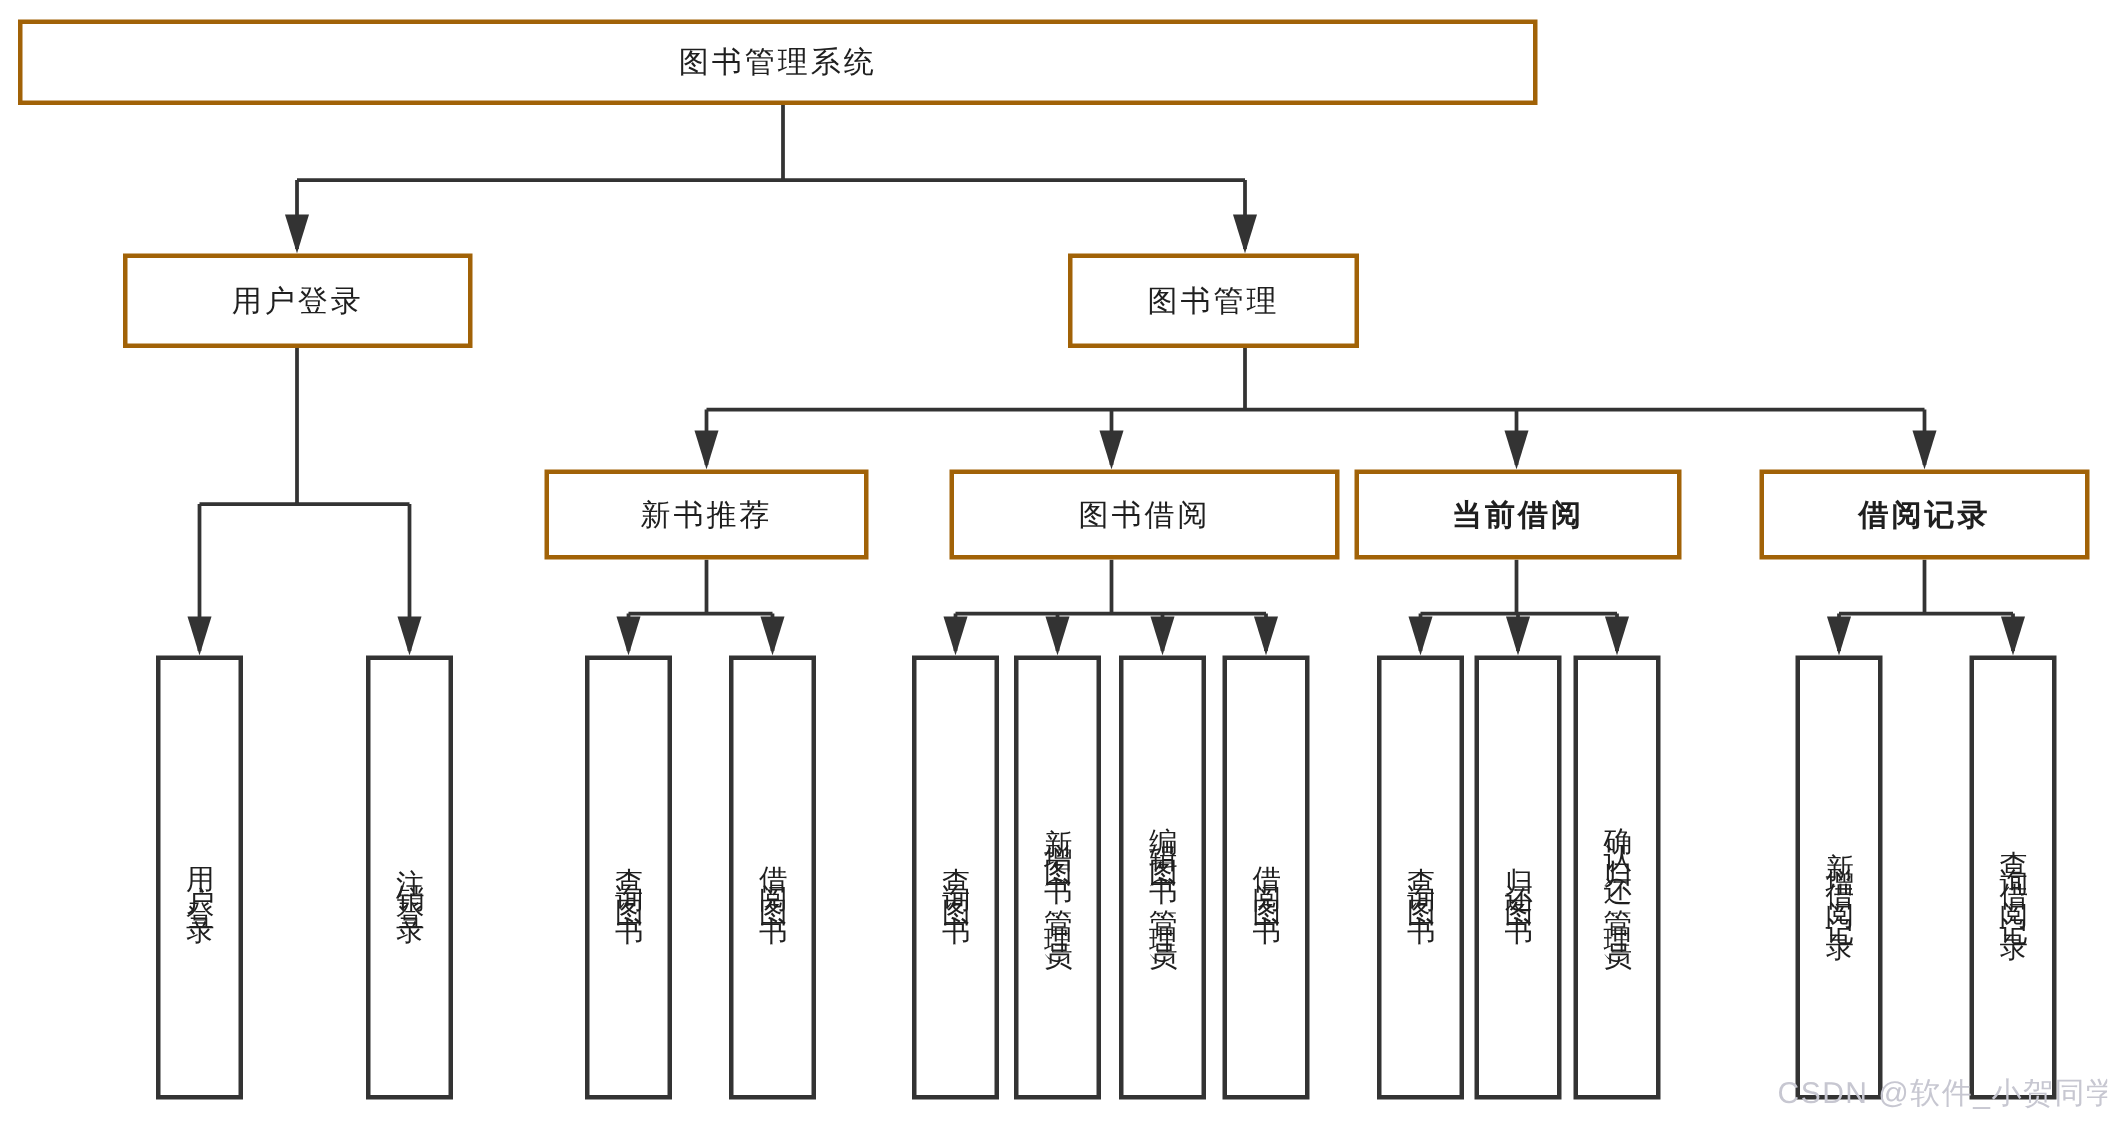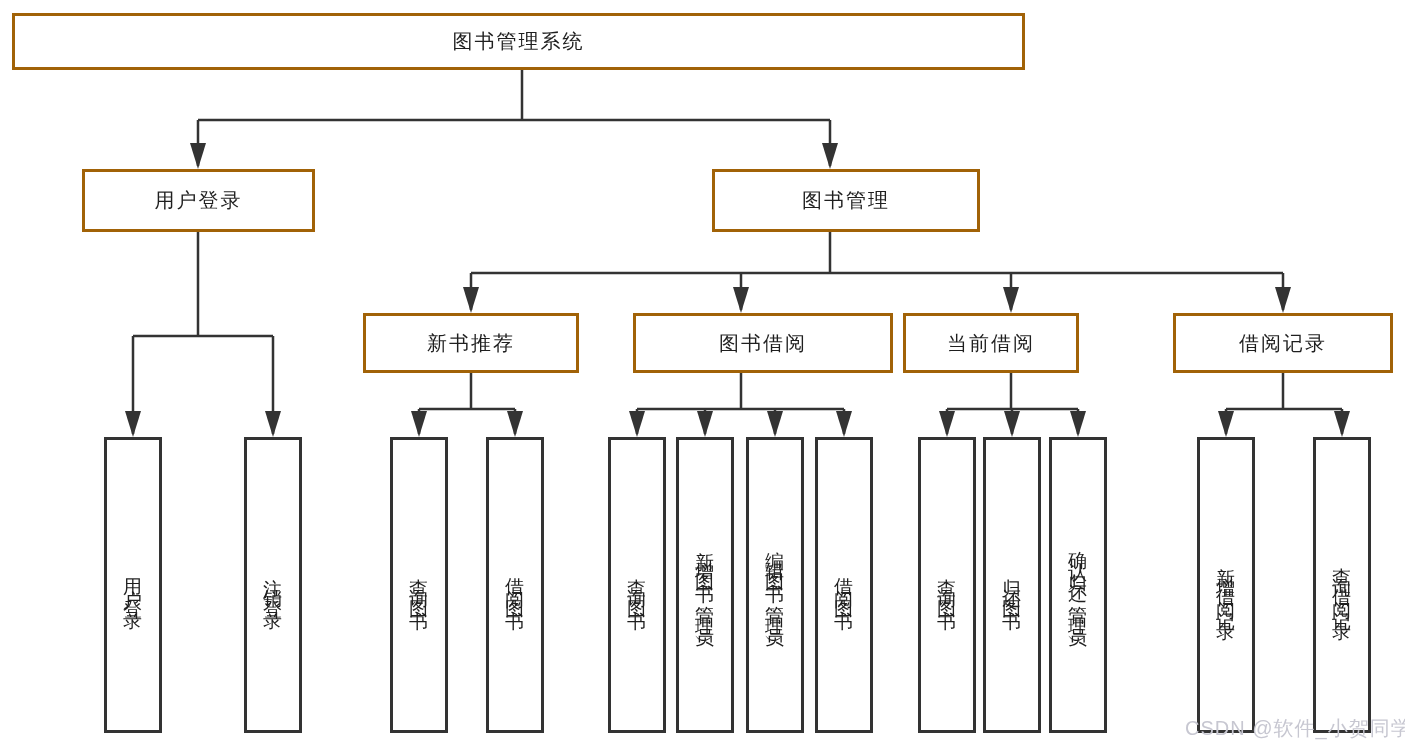--- a/index.html
+++ b/index.html
@@ -64,25 +64,25 @@
     top: 715px;
     font-size: 20px;
     letter-spacing: 1px;
     color: #c7c7d1;
     z-index: 3;
     white-space: nowrap;
   }
   
   #node-root          { left: 12px;  top: 13px;  width: 1013px; height: 57px; }
   #node-user-login    { left: 82px;  top: 169px; width: 233px;  height: 63px; }
-  #node-book-mgmt     { left: 712px; top: 169px; width: 268px;  height: 63px; }
+  #node-book-mgmt     { left: 712px; top: 169px; width: 194px;  height: 63px; }
   #node-new-book      { left: 363px; top: 313px; width: 216px;  height: 60px; text-align: right; }
   #node-book-borrow   { left: 633px; top: 313px; width: 260px;  height: 60px; }
-  #node-current-borrow{ left: 903px; top: 313px; width: 176px;  height: 60px; }
-  #node-borrow-record { left: 1173px;top: 313px; width: 220px;  height: 60px; }
+  #node-current-borrow{ left: 903px; top: 313px; width: 218px;  height: 60px; font-weight: bold; }
+  #node-borrow-record { left: 1173px;top: 313px; width: 220px;  height: 60px; font-weight: bold; }
   
   #leaf-ul-1 { left: 104px; }
   #leaf-ul-2 { left: 244px; }
   #leaf-nb-1 { left: 390px; }
   #leaf-nb-2 { left: 486px; }
   #leaf-bw-1 { left: 608px; }
   #leaf-bw-2 { left: 676px; }
   #leaf-bw-3 { left: 746px; }
   #leaf-bw-4 { left: 815px; }
   #leaf-cb-1 { left: 918px; }

